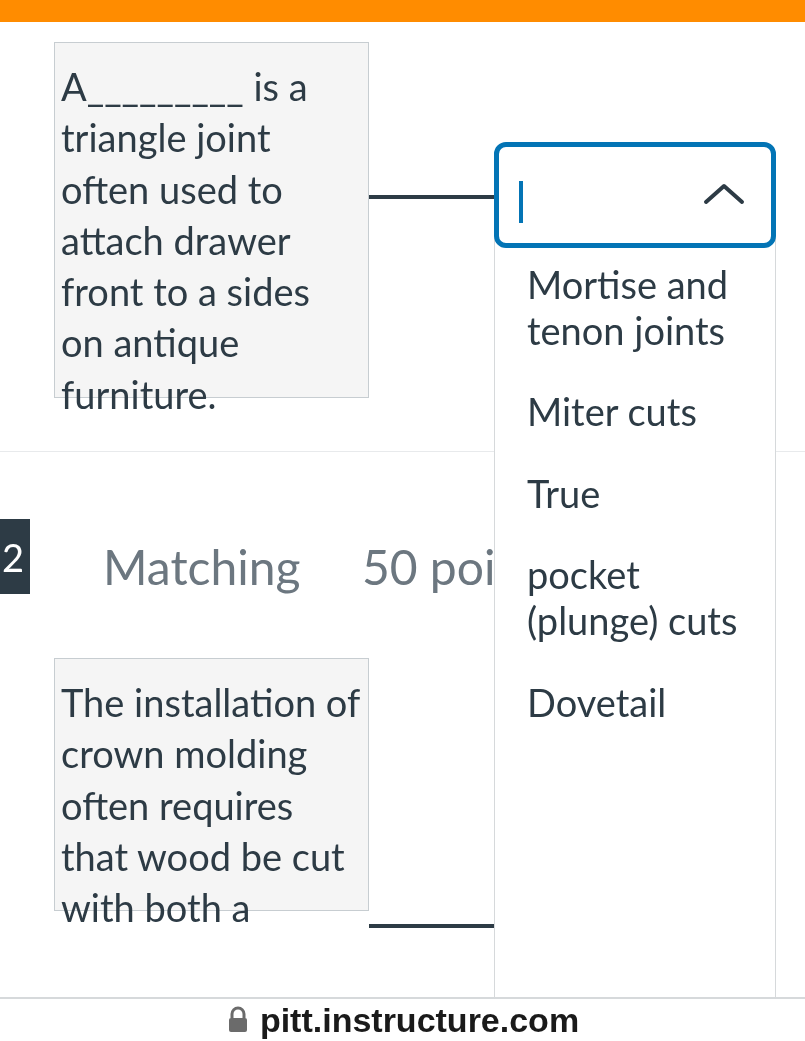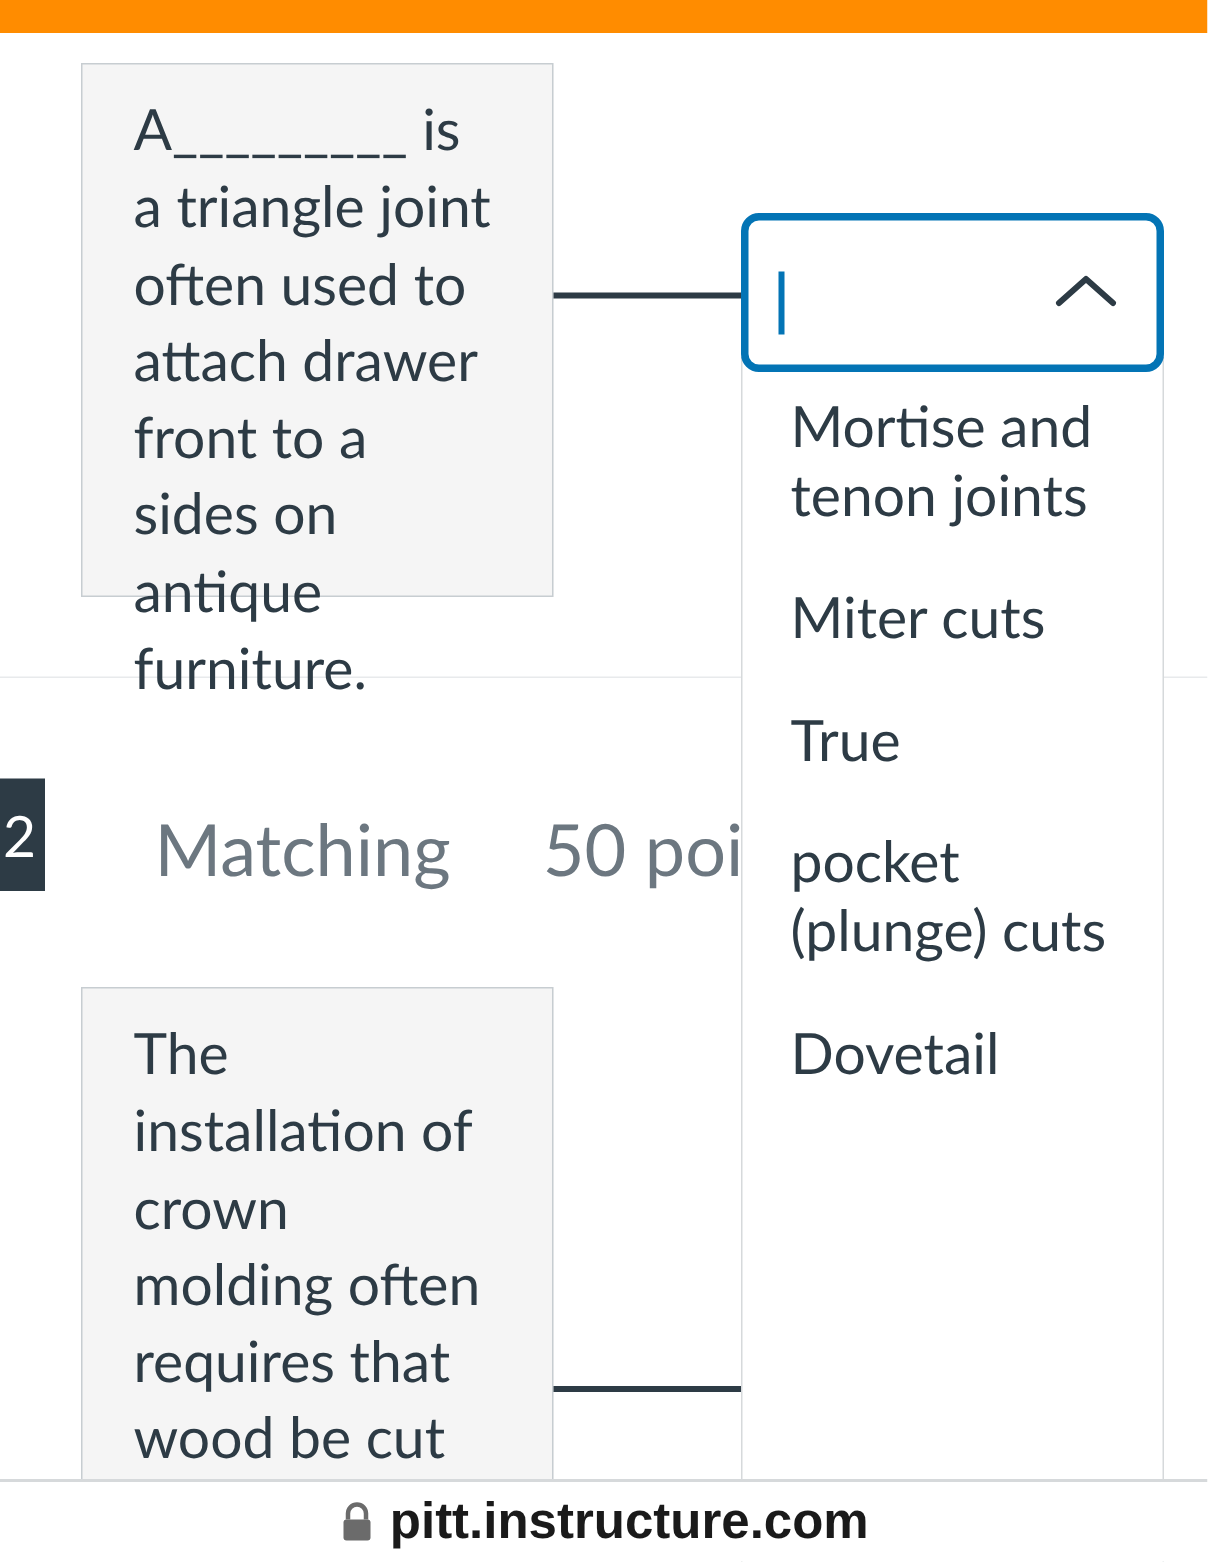--- a/index.html
+++ b/index.html
@@ -51,36 +51,36 @@
     left: 103px;
     top: 516px;
     font-size: 48px;
     color: #6c7780;
   }
 
   .prompt-box {
     position: absolute;
     background: #f5f5f5;
     border: 1px solid #c7cdd1;
-    padding: 18px 34px;
+    padding: 18px 6px;
     font-size: 38px;
     line-height: 1.35;
     color: #2d3b45;
   }
   .prompt-1 {
     left: 54px;
     top: 20px;
     width: 315px;
     height: 356px;
   }
   .prompt-2 {
     left: 54px;
     top: 636px;
     width: 315px;
-    height: 330px;
+    height: 253px;
   }
 
   .connector-1 {
     position: absolute;
     top: 173px;
     left: 369px;
     width: 125px;
     height: 4px;
     background: #2d3b45;
   }
@@ -161,21 +161,21 @@
     height: 1px;
     background: #e8eaec;
     z-index: 0;
   }
 
   .bottom-bar {
     position: absolute;
     left: 0;
     bottom: 0;
     width: 100%;
-    height: 55px;
+    height: 44px;
     background: #ffffff;
     border-top: 2px solid #d6d9db;
     display: flex;
     align-items: center;
     justify-content: center;
     z-index: 5;
   }
   .lock-icon {
     margin-right: 10px;
     display: flex;

